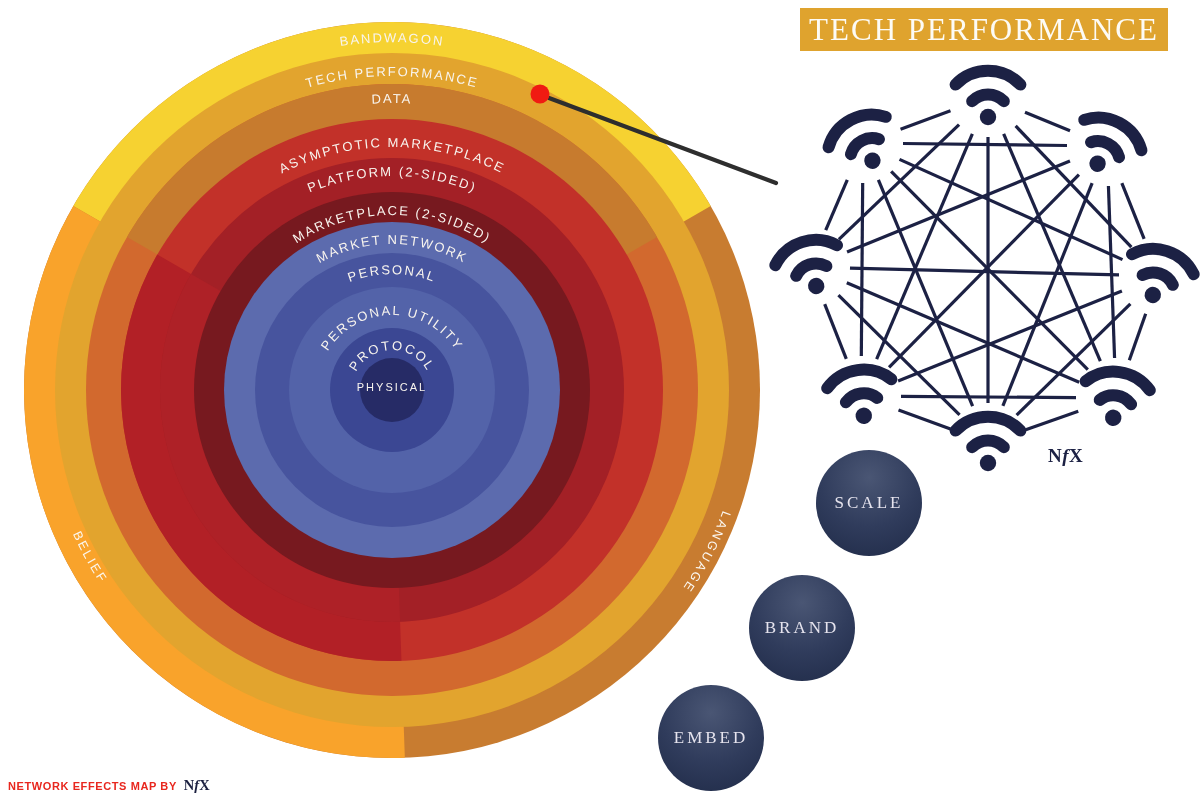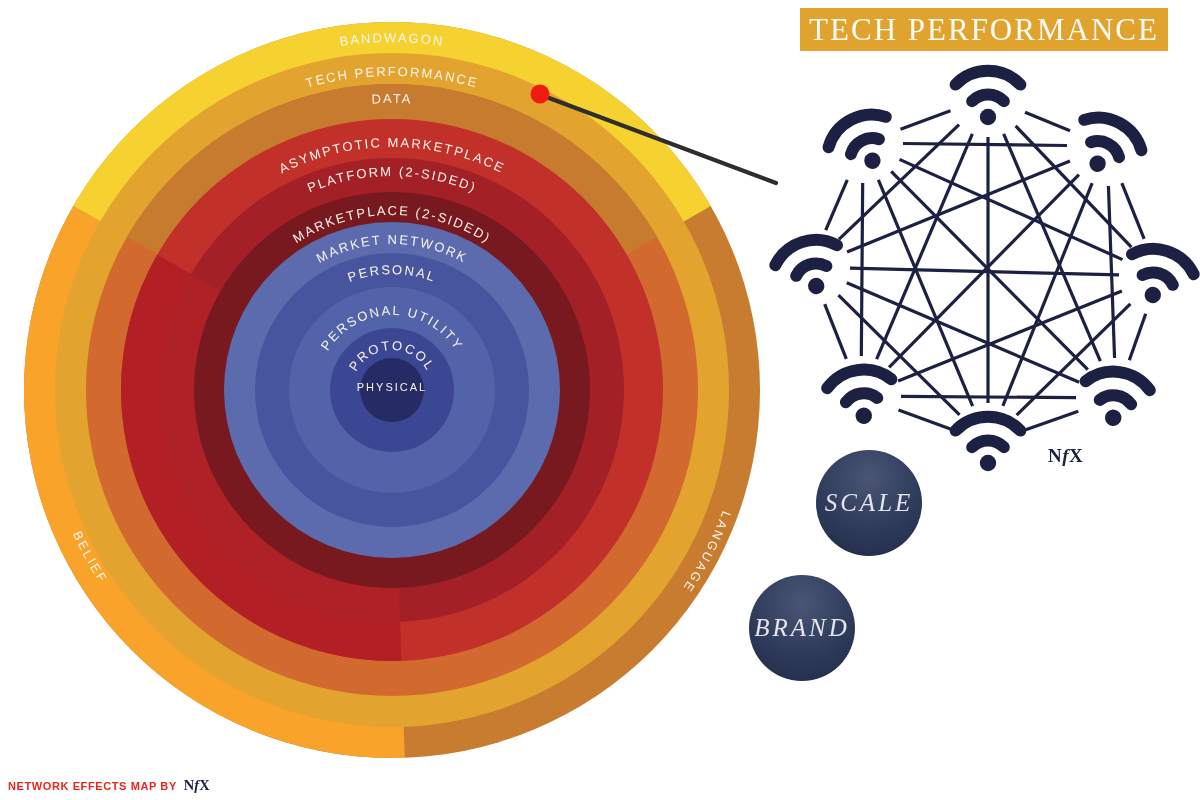--- a/index.html
+++ b/index.html
@@ -8,21 +8,21 @@
   #stage{position:absolute;left:0;top:0;width:1200px;height:800px;}
   svg{position:absolute;left:0;top:0;}
   .ring-label{font-family:"Liberation Sans",sans-serif;fill:#F8F4EE;letter-spacing:2px;}
   .side-label{font-family:"Liberation Sans",sans-serif;fill:#FBF7F0;letter-spacing:2.5px;font-size:12.5px;}
   .banner{position:absolute;left:800px;top:8px;width:368px;height:43px;background:#DFA32E;
           color:#FDFBF5;font-family:"Liberation Serif",serif;font-size:31px;letter-spacing:2px;
           display:flex;align-items:center;justify-content:center;white-space:nowrap;}
   .sphere{position:absolute;width:106px;height:106px;border-radius:50%;
           background:radial-gradient(circle at 50% 26%, #4A5674 0%, #303C5C 52%, #1F2A47 100%);
           display:flex;align-items:center;justify-content:center;
-          color:#E6E4EE;font-family:"Liberation Serif",serif;font-size:25px;letter-spacing:3px;font-style:italic;}
+          color:#E6E4EE;font-family:"Liberation Serif",serif;font-size:17px;letter-spacing:3px;}
   .sphere-scale{left:816px;top:450px;}
   .sphere-brand{left:749px;top:575px;}
   .sphere-embed{left:658px;top:685px;}
   .credit{position:absolute;left:8px;top:777px;display:flex;align-items:baseline;gap:7px;text-align:right;}
   .credit-text{color:#E8271E;font-weight:bold;font-size:11px;letter-spacing:0.6px;}
   .nfx-logo{font-family:"Liberation Serif",serif;color:#1B2040;font-weight:bold;font-size:14.5px;}
   .nfx-logo .f{font-style:italic;}
 </style>
 </head>
 <body>
@@ -158,18 +158,21 @@
   <div class="banner">
     <span>TECH PERFORMANCE</span>
   </div>
 
   <div class="sphere sphere-scale">
     <span>SCALE</span>
   </div>
   <div class="sphere sphere-brand">
     <span>BRAND</span>
   </div>
+  <div class="sphere sphere-embed">
+    <span>EMBED</span>
+  </div>
 
   <div class="credit">
     <span class="credit-text">NETWORK EFFECTS MAP BY</span>
     <span class="nfx-logo"><span>N</span><span class="f">f</span><span>X</span></span>
   </div>
 </div>
 
 </body></html>

